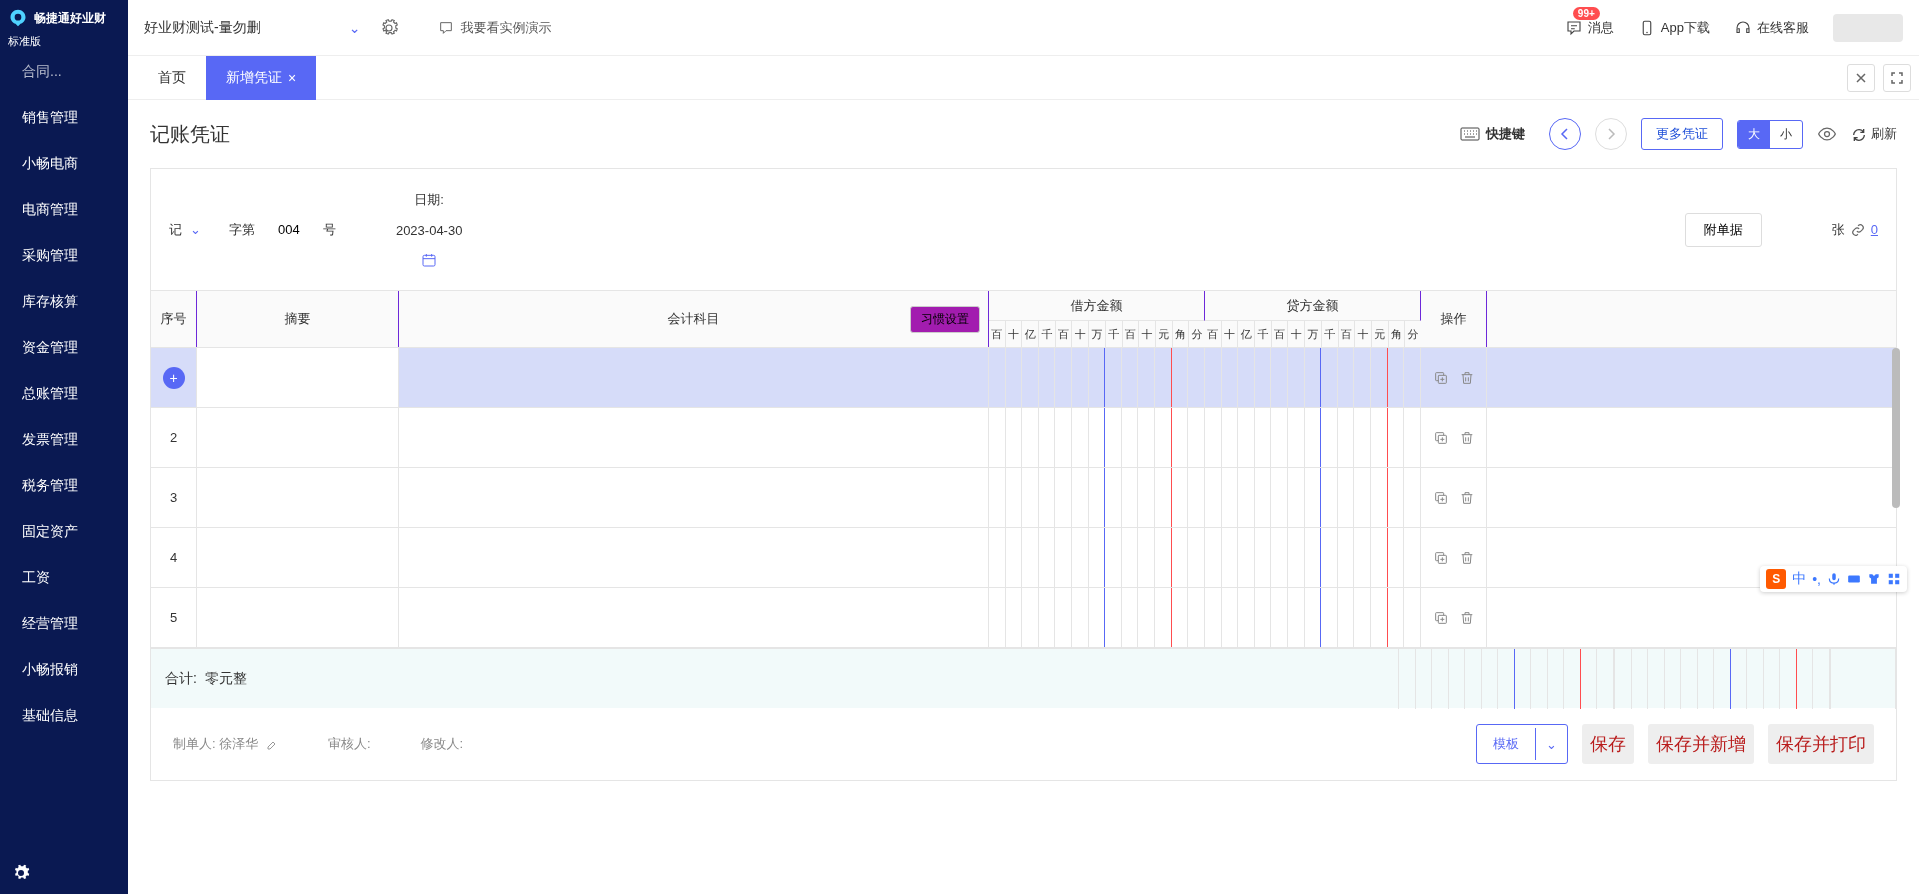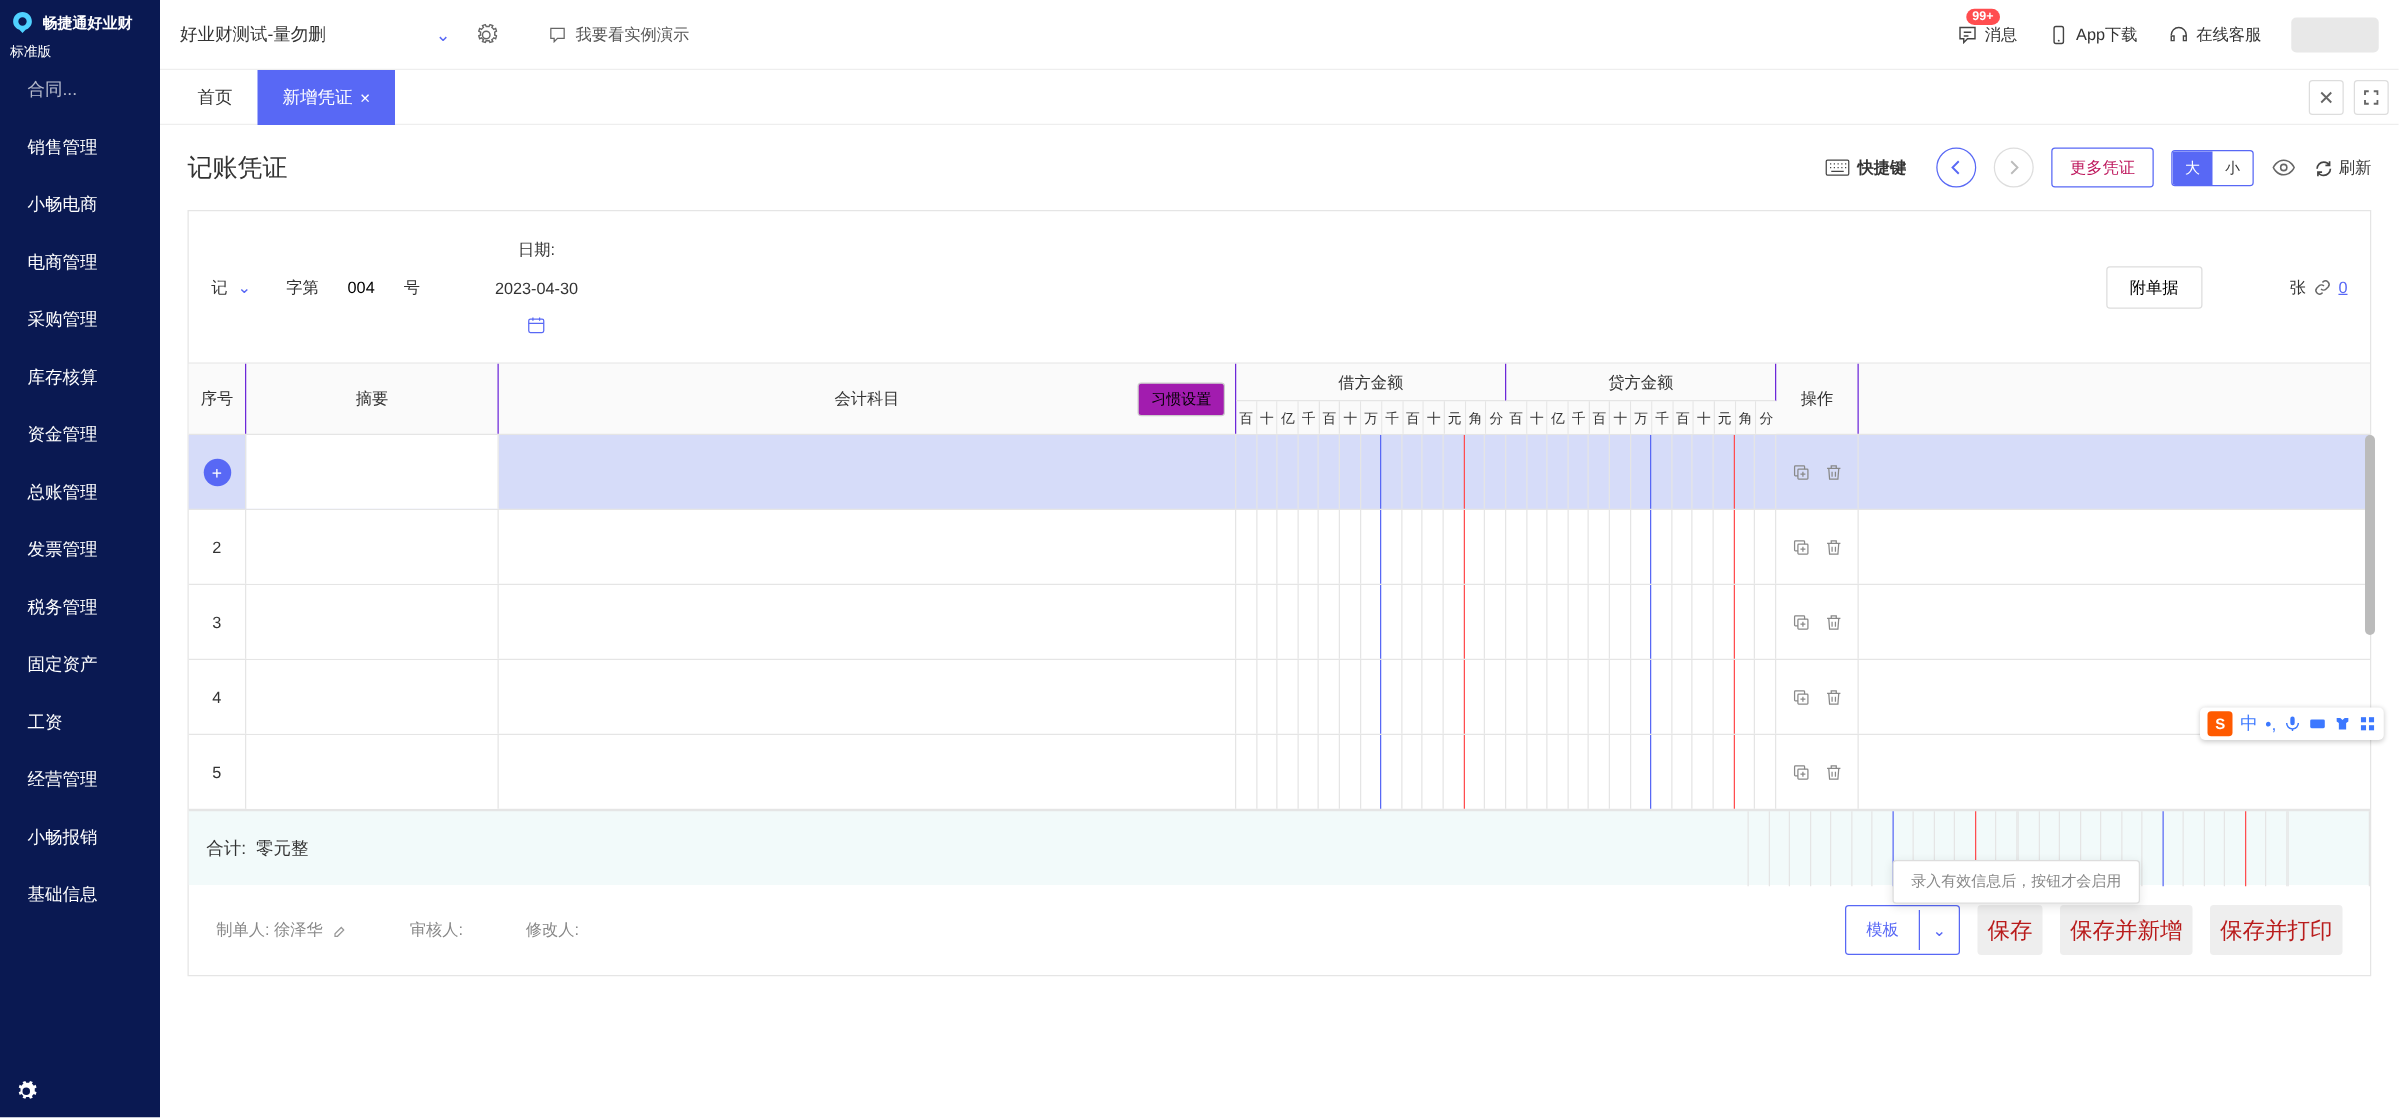--- a/index.html
+++ b/index.html
@@ -33,21 +33,21 @@
 .tab-close { font-size: 14px; }
 .tabs-right { position: absolute; right: 8px; display: flex; gap: 8px; }
 .icon-btn-square { width: 28px; height: 28px; border: 1px solid #ddd; border-radius: 3px; display: flex; align-items: center; justify-content: center; cursor: pointer; }
 
 .page-header { display: flex; align-items: center; padding: 18px 22px; }
 .page-title { font-size: 20px; font-weight: 500; }
 .page-header-right { margin-left: auto; display: flex; align-items: center; gap: 14px; }
 .shortcut-btn { display: flex; align-items: center; gap: 6px; padding: 6px 10px; font-size: 13px; cursor: pointer; font-weight: bold; }
 .nav-circle { width: 32px; height: 32px; border: 1px solid #ddd; border-radius: 50%; display: flex; align-items: center; justify-content: center; cursor: pointer; }
 .nav-circle.accent { border-color: #5868f5; color: #5868f5; }
-.btn-outline-blue { border: 1px solid #5868f5; color: #be185d; background: #fff; padding: 6px 14px; border-radius: 3px; font-size: 13px; cursor: pointer; text-align: right; }
+.btn-outline-blue { border: 1px solid #5868f5; color: #1d4ed8; background: #fff; padding: 6px 14px; border-radius: 3px; font-size: 13px; cursor: pointer; text-align: right; }
 .size-toggle { display: flex; border-radius: 3px; overflow: hidden; border: 1px solid #5868f5; }
 .size-toggle span { padding: 5px 10px; font-size: 12px; cursor: pointer; }
 .size-toggle .on { background: #5868f5; color: #fff; }
 .eye-btn { cursor: pointer; color: #555; }
 .refresh-btn { display: flex; align-items: flex-end; gap: 4px; font-size: 13px; cursor: pointer; }
 
 .voucher-card { margin: 0 22px 12px; border: 1px solid #e5e5e5; background: #fff; display: flex; flex-direction: column; }
 .voucher-topline { display: flex; align-items: center; padding: 22px 18px; font-size: 13px; }
 .voucher-type { display: flex; align-items: center; gap: 8px; }
 .voucher-type .chev2 { color: #5868f5; }
@@ -646,21 +646,20 @@
         <div>
           <span>制单人:</span>
           <span>徐泽华</span>
           <svg width="12" height="12" viewBox="0 0 24 24" style="display:inline;vertical-align:middle;margin-left:4px">
               <path fill="none" stroke="#999" stroke-width="2" d="M4 20h4l10-10-4-4L4 16v4zM14 6l4 4"></path>
             </svg>
         </div>
         <div><span>审核人:</span></div>
         <div><span>修改人:</span></div>
         <div class="footer-btns">
-          <div class="tooltip">录入有效信息后，按钮才会启用</div>
           <div class="btn-template">
             <span>模板</span>
             <span>⌄</span>
           </div>
           <button class="btn-gray">保存</button>
           <button class="btn-gray">保存并新增</button>
           <button class="btn-gray">保存并打印</button>
         </div>
       </div>
     </div>

